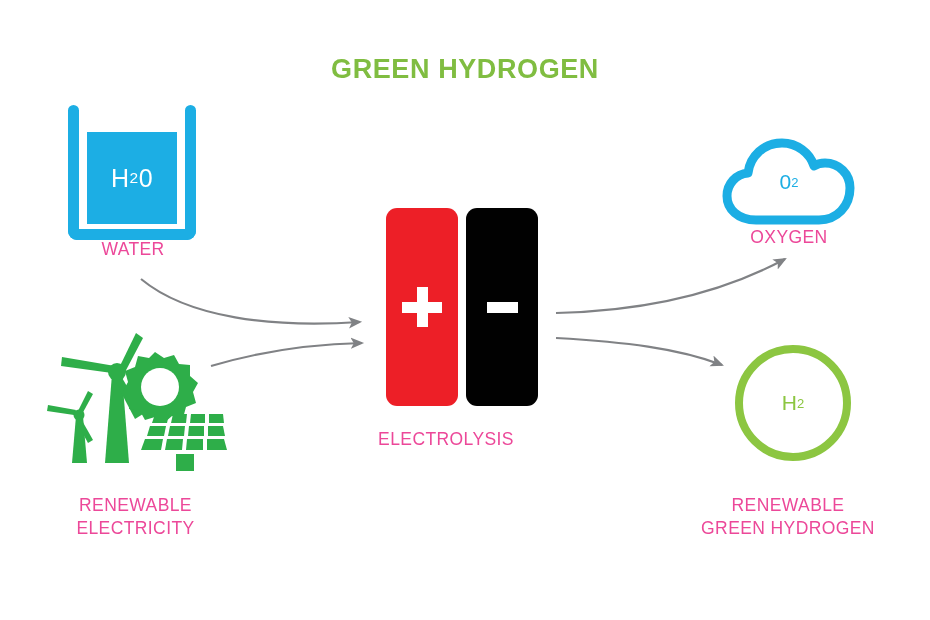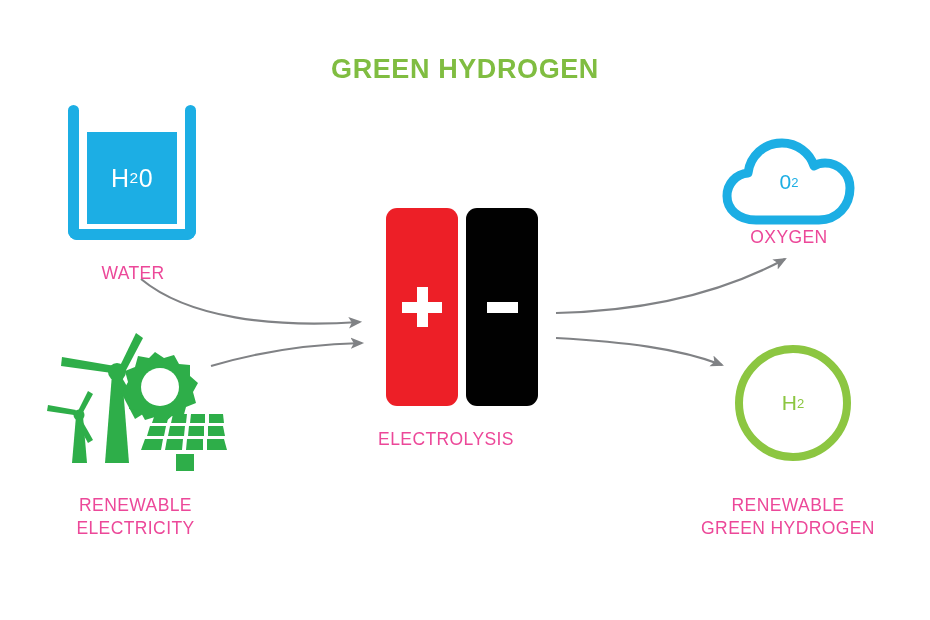--- a/index.html
+++ b/index.html
@@ -93,21 +93,21 @@
     align-items: center;
     justify-content: center;
     color: #ffffff;
     font-size: 25px;
     font-family: "Liberation Sans", sans-serif;
     letter-spacing: 0.5px;
   }
   #h2o-label sub { font-size: 0.62em; }
   #water-caption {
     left: 38px;
-    top: 262px;
+    top: 238px;
     width: 190px;
     text-align: center;
   }
 
   
   #renewable-icon {
     left: 42px;
     top: 330px;
     width: 190px;
     height: 148px;

